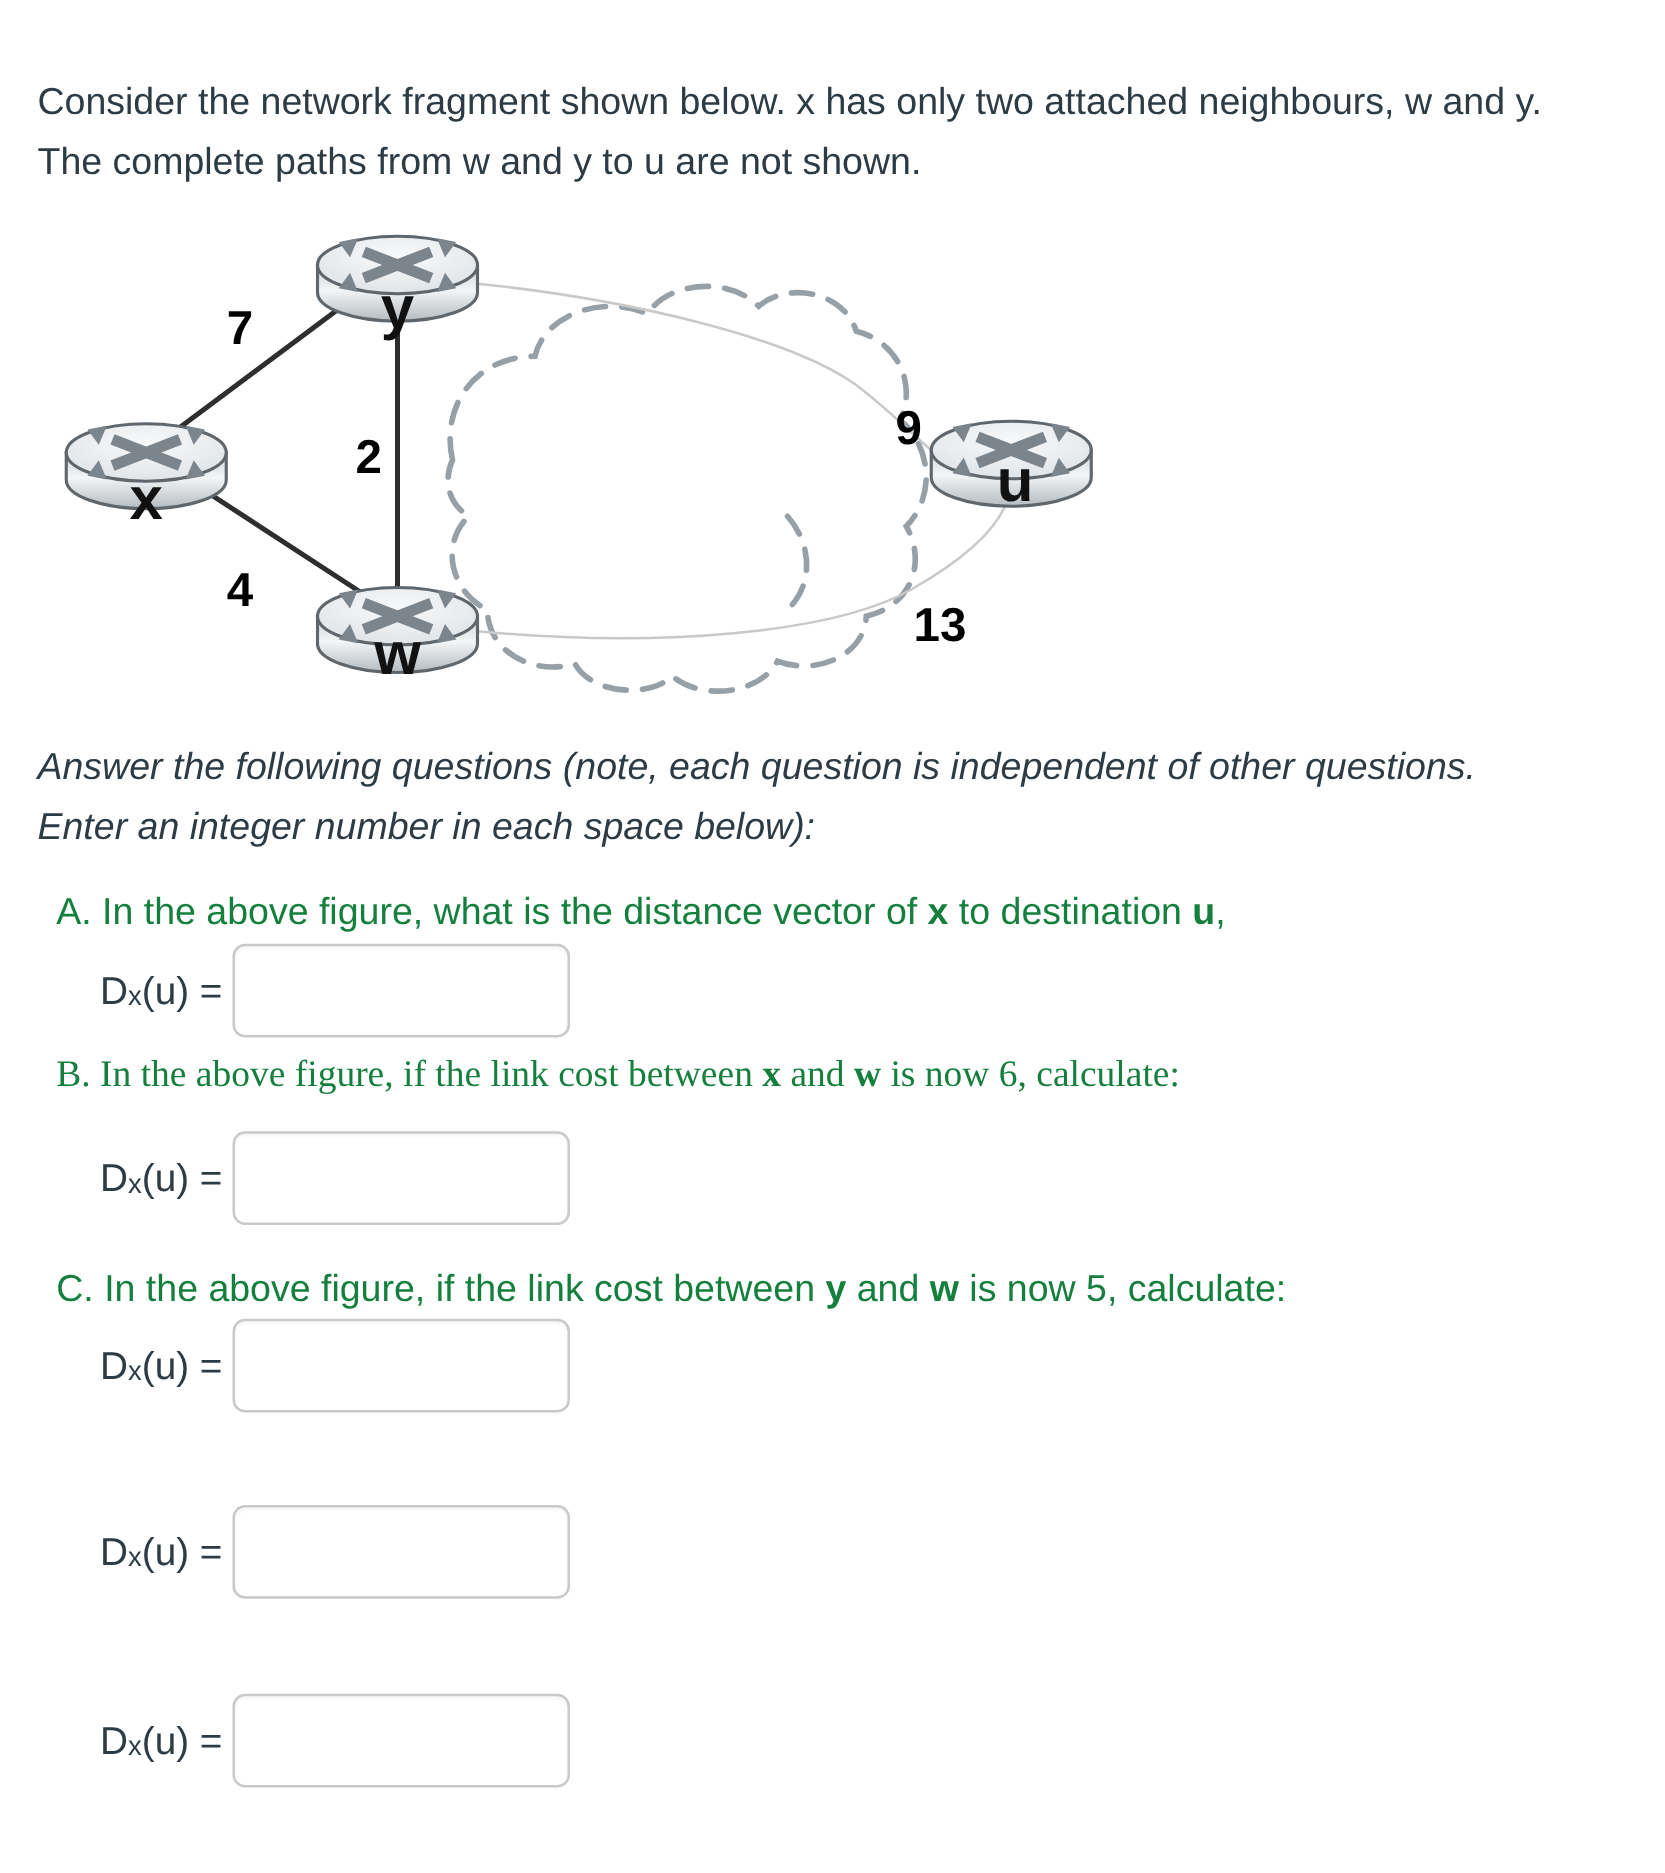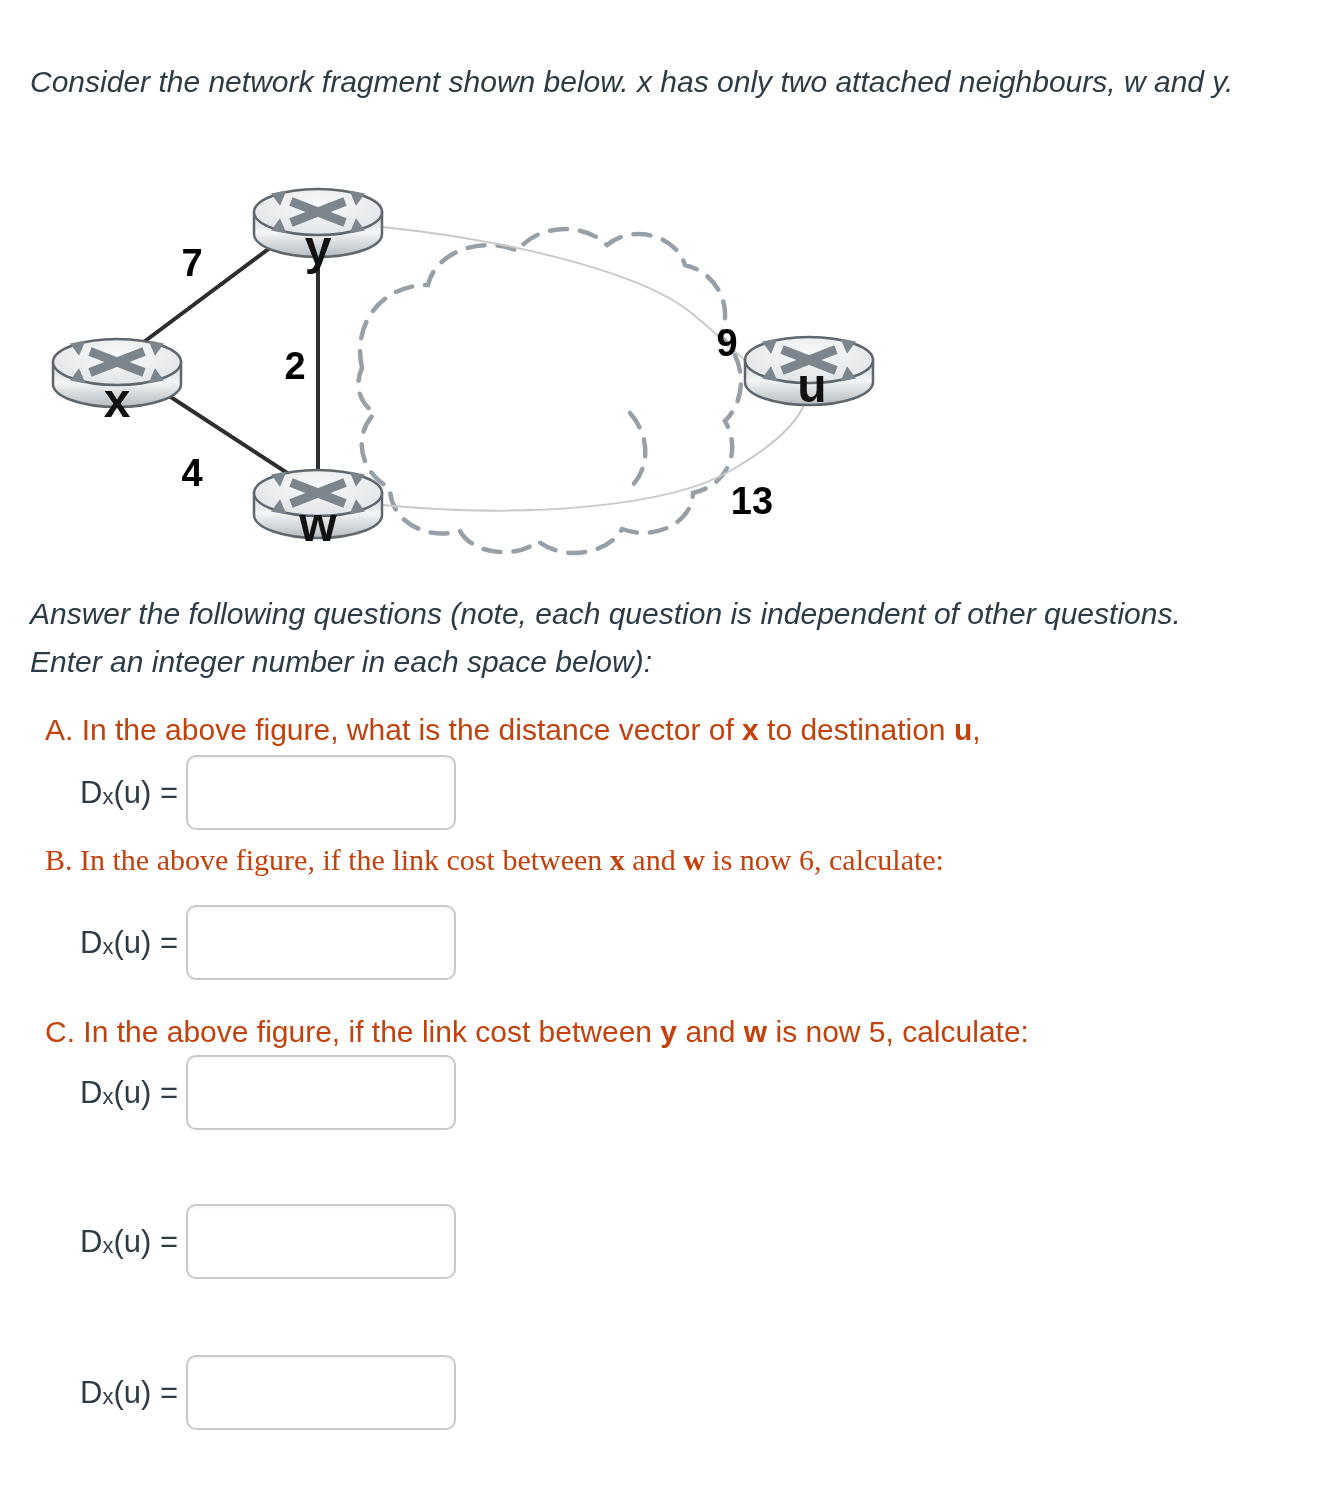--- a/index.html
+++ b/index.html
@@ -18,21 +18,21 @@
     font-size:30px;
     line-height:48px;
     color:#2d3b45;
     white-space:nowrap;
   }
   .question{
     position:absolute;
     left:45px;
     font-size:30px;
     line-height:40px;
-    color:#c2410c;
+    color:#15803d;
     white-space:nowrap;
   }
   .question b{font-weight:700;}
   .dx-label{
     position:absolute;
     left:80px;
     width:100px;
     height:79px;
     display:flex;
     align-items:center;
@@ -73,22 +73,23 @@
     font-weight:bold;
     font-size:38px;
     fill:#000000;
   }
 </style>
 </head>
 <body>
 
 <div class="page">
 
-  <div class="para" style="top:58px;font-style:italic;">
+  <div class="para" style="top:58px;">
     <div>Consider the network fragment shown below. x has only two attached neighbours, w and y.</div>
+    <div>The complete paths from w and y to u are not shown.</div>
   </div>
 
   <svg style="position:absolute;left:30px;top:173px;" width="890" height="405" viewBox="0 0 890 405">
     <defs>
       <linearGradient id="cylSide" x1="0" y1="0" x2="0" y2="1">
         <stop offset="0" stop-color="#cfd4d8"></stop>
         <stop offset="0.45" stop-color="#f3f5f6"></stop>
         <stop offset="1" stop-color="#b4bbc0"></stop>
       </linearGradient>
       <radialGradient id="cylTop" cx="0.5" cy="0.35" r="0.9">

